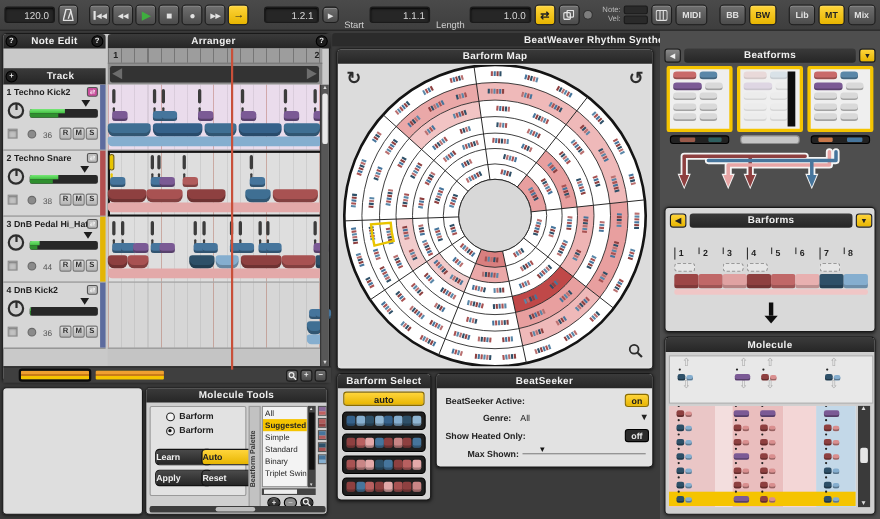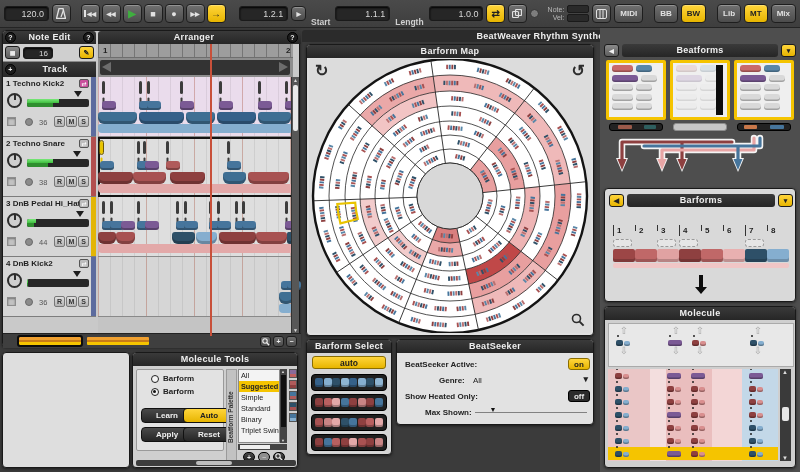--- a/index.html
+++ b/index.html
@@ -4,21 +4,21 @@
 <style>
 *{margin:0;padding:0;box-sizing:border-box;}
 html,body{width:800px;height:472px;}
 body{background:#3b3b3b;font-family:"Liberation Sans",sans-serif;position:relative;overflow:hidden;}
 
 #toolbar{position:absolute;left:0;top:0;width:800px;height:28px;background:linear-gradient(#4a4a4a,#3e3e3e);border-bottom:1px solid #242424;display:flex;align-items:center;padding:0 4px;gap:3px;}
 .tb-field{background:#262626;color:#d8d8d8;font-size:9px;text-align:right;padding:1px 4px;border-radius:3px;border:1px solid #1a1a1a;box-shadow:inset 0 1px 2px #000;height:15px;line-height:12px;}
 .tb-btn{display:inline-flex;align-items:center;justify-content:center;width:19px;height:19px;background:linear-gradient(#707070,#4c4c4c);border:1px solid #1e1e1e;border-radius:4px;color:#e2e2e2;font-size:7px;font-weight:bold;box-shadow:inset 0 1px 0 rgba(255,255,255,.25);}
 .tb-btn.wide{width:auto;padding:0 5px;font-size:8px;}
 .tb-btn.yellow{background:linear-gradient(#ffd53c,#e7b500);color:#222;}
-.tb-label{color:#cfcfcf;font-size:8.5px;font-weight:bold;padding:0 2px;margin-top:16px;}
+.tb-label{color:#cfcfcf;font-size:8.5px;font-weight:normal;padding:0 2px;margin-top:16px;}
 .grp{display:flex;gap:2px;align-items:center;}
 #tb-right{margin-left:auto;display:flex;align-items:center;gap:3px;}
 .mini-label{color:#b9b9b9;font-size:7px;text-align:right;line-height:8px;}
 .mini-field{width:22px;height:8px;background:#2a2a2a;border:1px solid #1a1a1a;border-radius:2px;}
 #status-dot{width:9px;height:9px;border-radius:50%;background:#7d7d7d;border:1px solid #333;margin-right:6px;}
 
 .panel{position:absolute;background:#d9d9d9;border:1px solid #191919;border-radius:4px;box-shadow:0 1px 3px rgba(0,0,0,.55);}
 .hdr{background:linear-gradient(#3a3a3a,#262626);color:#efefef;font-size:9px;font-weight:bold;text-align:center;height:13px;line-height:13px;border-radius:3px 3px 0 0;letter-spacing:.3px;justify-content:center;}
 .hdr-bar{background:linear-gradient(#3a3a3a,#262626);color:#efefef;font-size:9px;font-weight:bold;text-align:center;height:13px;line-height:13px;border-radius:3px;letter-spacing:.3px;}
 .round-btn{display:inline-flex;align-items:center;justify-content:center;width:11px;height:11px;border-radius:50%;background:#1c1c1c;color:#eee;font-size:7px;font-weight:bold;border:1px solid #000;}
@@ -72,21 +72,21 @@
 #info{left:2px;top:352px;width:128px;height:116px;background:#dedede;}
 #info .body{padding:4px 5px;font-size:8px;color:#2e2e2e;line-height:1.32;}
 #info .hdr{display:flex;align-items:center;padding:0 2px;}
 #info .hdr .t{flex:1;}
 
 #mtools{left:132px;top:352px;width:166px;height:116px;background:#cfcfcf;}
 #mt-left{position:absolute;left:3px;top:16px;width:88px;height:82px;background:#e2e2e2;border:1px solid #9a9a9a;border-radius:2px;}
 .radio-row{display:flex;align-items:center;gap:4px;margin:4px 0 0 14px;font-size:8px;font-weight:bold;color:#222;}
 .rad{width:8px;height:8px;border-radius:50%;border:1.5px solid #222;background:#f4f4f4;position:relative;}
 .rad.on::after{content:"";position:absolute;left:1px;top:1px;width:3px;height:3px;border-radius:50%;background:#111;}
-.mt-btn{position:absolute;width:52px;height:15px;background:linear-gradient(#4a4a4a,#262626);border:1px solid #111;border-radius:4px;color:#f0f0f0;font-size:8px;font-weight:bold;text-align:center;line-height:13px;}
+.mt-btn{position:absolute;width:52px;height:15px;background:linear-gradient(#4a4a4a,#262626);border:1px solid #111;border-radius:4px;color:#f0f0f0;font-size:8px;font-weight:bold;line-height:13px;}
 .mt-btn.yellow{background:linear-gradient(#ffd53c,#e7b500);color:#222;}
 #mt-vlabel{position:absolute;left:93px;top:16px;width:11px;height:96px;background:#c2c2c2;border:1px solid #9a9a9a;writing-mode:vertical-rl;transform:rotate(180deg);font-size:6.5px;font-weight:bold;color:#333;text-align:center;}
 #mt-list{position:absolute;left:105px;top:16px;width:42px;height:74px;background:#f3f3f3;border:1px solid #8a8a8a;overflow:hidden;}
 .mt-item{font-size:7.3px;color:#222;padding:1px 0 1px 2px;white-space:nowrap;}
 .mt-item.sel{background:#f5c400;font-weight:bold;}
 #mt-lvs{position:absolute;left:147px;top:16px;width:7px;height:74px;background:#444;color:#ddd;font-size:4px;text-align:center;}
 #mt-lvs .thumb{position:absolute;left:1px;top:6px;width:5px;height:52px;background:#111;}
 #mt-lhs{position:absolute;left:105px;top:91px;width:49px;height:6px;background:#444;}
 #mt-lhs .thumb{position:absolute;left:2px;top:1px;width:30px;height:4px;background:#eee;}
 #mt-pbtns{position:absolute;left:110px;top:99px;display:flex;gap:3px;}
@@ -236,29 +236,20 @@
     <span class="tb-btn wide">Mix</span>
   </div>
 </div>
 
 <div id="workspace" class="panel">
   <div id="ne-hdr" class="hdr">
     <span class="round-btn">?</span>
     <span>Note Edit</span>
     <span class="round-btn">?</span>
   </div>
-  <div id="ne-row">
-    <span class="sq-btn">
-        <span>▦</span>
-      </span>
-    <span class="tb-field" style="width:30px;height:12px;line-height:10px;font-size:8px">16</span>
-    <span class="sq-btn yellow" style="margin-left:auto">
-        <span>✎</span>
-      </span>
-  </div>
   <div id="trk-hdr" class="hdr">
     <span class="round-btn">+</span>
     <span class="t">Track</span>
   </div>
   <div id="track-list">
       <div class="track" style="top: 46px;">
         <span class="nm">1 Techno Kick2</span>
         <span class="ticn" style="background:#c9509c">⇄</span>
         <span class="knob"></span>
         <span class="sld">

